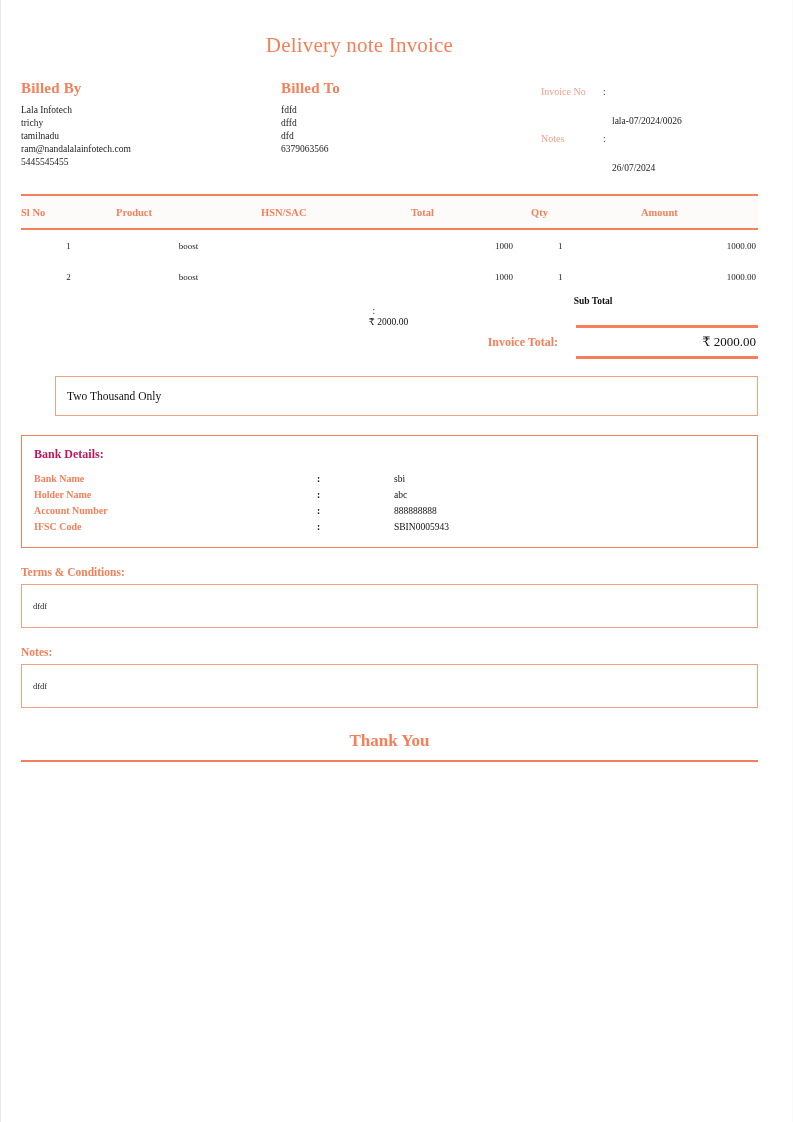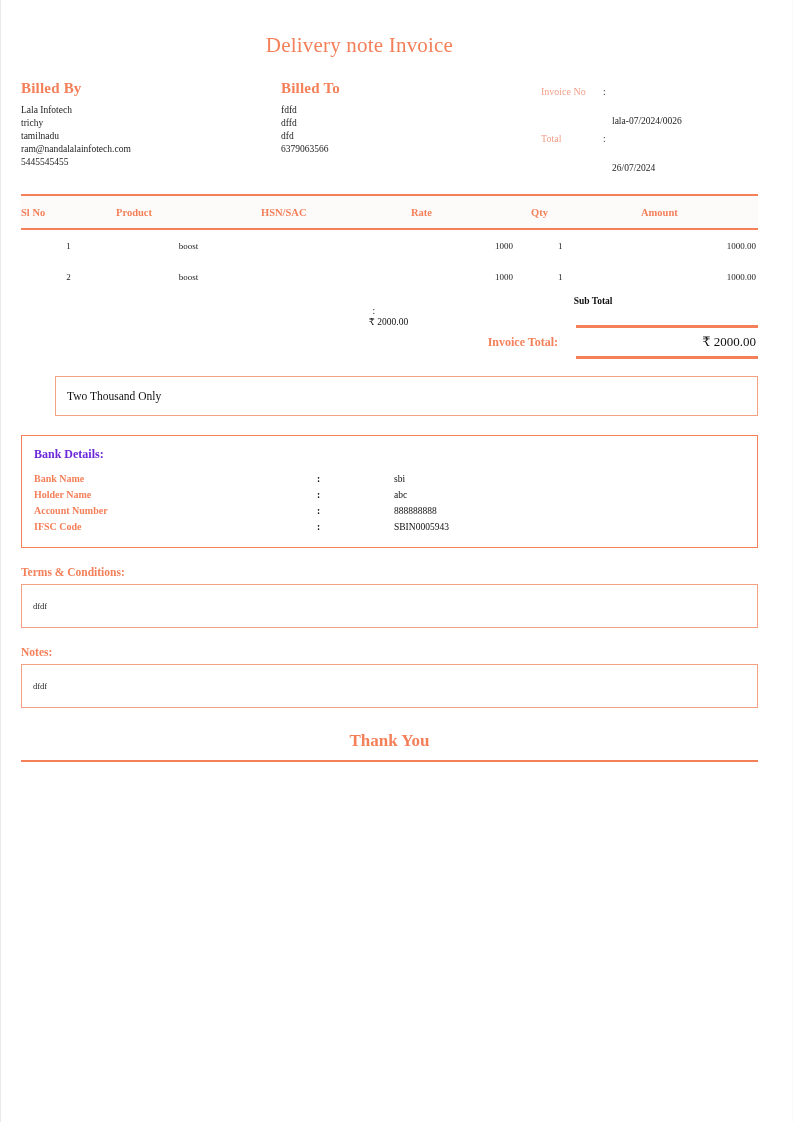--- a/index.html
+++ b/index.html
@@ -193,21 +193,21 @@
   }
 
   
   .bank-box {
     margin-top: 19px;
     border: 1.5px solid #f4805a;
     padding: 11px 0 12px 12px;
     box-sizing: border-box;
   }
   .bank-title {
-    color: #6d28d9;
+    color: #be185d;
     font-weight: bold;
     font-size: 12px;
     margin-bottom: 9px;
   }
   .bank-row {
     display: flex;
     font-size: 9.5px;
     line-height: 16px;
   }
   .bank-label {
@@ -281,35 +281,35 @@
         <div class="party-line">6379063566</div>
       </div>
 
       <div class="meta">
         <div class="meta-row">
           <span class="meta-label">Invoice No</span>
           <span class="meta-colon">:</span>
           <span class="meta-value">lala-07/2024/0026</span>
         </div>
         <div class="meta-row">
-          <span class="meta-label">Total</span>
+          <span class="meta-label">Notes</span>
           <span class="meta-colon">:</span>
           <span class="meta-value">26/07/2024</span>
         </div>
       </div>
 
     </div>
 
     <table class="items">
       <thead>
         <tr>
           <th class="col-sl">Sl No</th>
           <th class="col-prod">Product</th>
           <th class="col-hsn">HSN/SAC</th>
-          <th class="col-rate">Rate</th>
+          <th class="col-rate">Total</th>
           <th class="col-qty">Qty</th>
           <th class="col-amt">Amount</th>
         </tr>
       </thead>
       <tbody>
         <tr>
           <td class="col-sl">1</td>
           <td class="col-prod">boost</td>
           <td class="col-hsn"></td>
           <td class="col-rate">1000</td>

